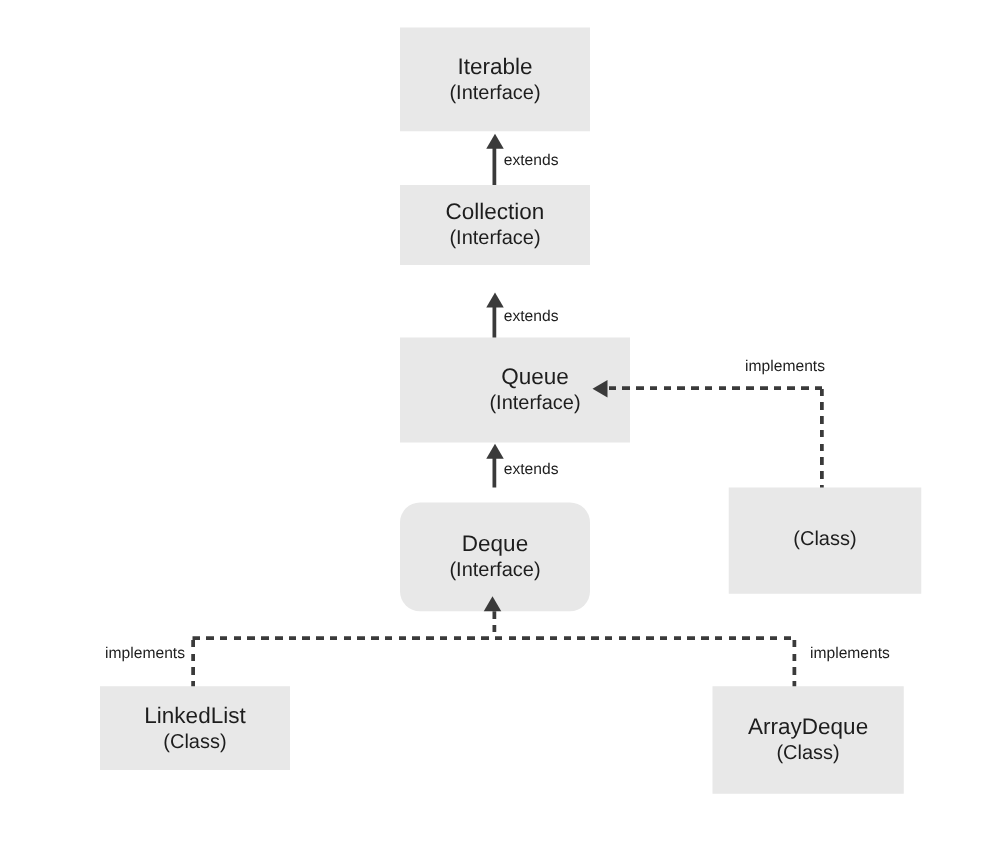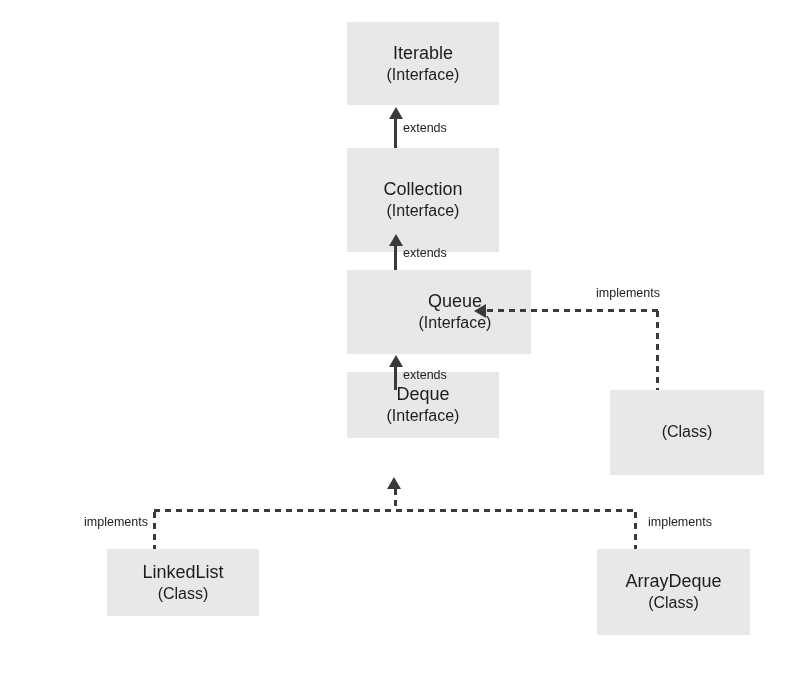--- a/index.html
+++ b/index.html
@@ -10,21 +10,21 @@
     font-family:"Liberation Sans", sans-serif;
     overflow:hidden;
   }
   .node {
     position:absolute;
     background:var(--fill,#e8e8e8);
     color:var(--text,#1d1d1d);
     display:flex; flex-direction:column;
     justify-content:center;
     text-align:center;
-    font-size:18px; line-height:1.28;margin-left:27px;
+    font-size:18px; line-height:1.28;
   }
   .node .kind { font-size:16px; }
   .edge-label {
     position:absolute;
     font-size:12.5px; font-weight:400;
     color:var(--text,#1d1d1d);
     white-space:nowrap;
   }
   .shaft-v { position:absolute; width:3px; background:var(--line,#3a3a3a); }
   .head-up {
@@ -52,31 +52,31 @@
 </head>
 <body>
 
 <div class="canvas">
 
   <div class="node" style="left:320px; top:22px; width:152px; height:83px;">
     <span>Iterable</span>
     <span class="kind">(Interface)</span>
   </div>
 
-  <div class="node" style="left:320px; top:148px; width:152px; height:104px;">
+  <div class="node" style="left:320px; top:148px; width:152px; height:64px;">
     <span>Collection</span>
     <span class="kind">(Interface)</span>
   </div>
 
   <div class="node" style="left:320px; top:270px; width:152px; height:84px;padding-left:32px;">
     <span>Queue</span>
     <span class="kind">(Interface)</span>
   </div>
 
-  <div class="node" style="left:320px; top:372px; width:152px; height:66px;">
+  <div class="node" style="left:320px; top:402px; width:152px; height:87px;border-radius:16px;">
     <span>Deque</span>
     <span class="kind">(Interface)</span>
   </div>
 
   <div class="node" style="left:583px; top:390px; width:154px; height:85px;">
     <span class="kind">(Class)</span>
   </div>
 
   <div class="node" style="left:80px; top:549px; width:152px; height:67px;">
     <span>LinkedList</span>

